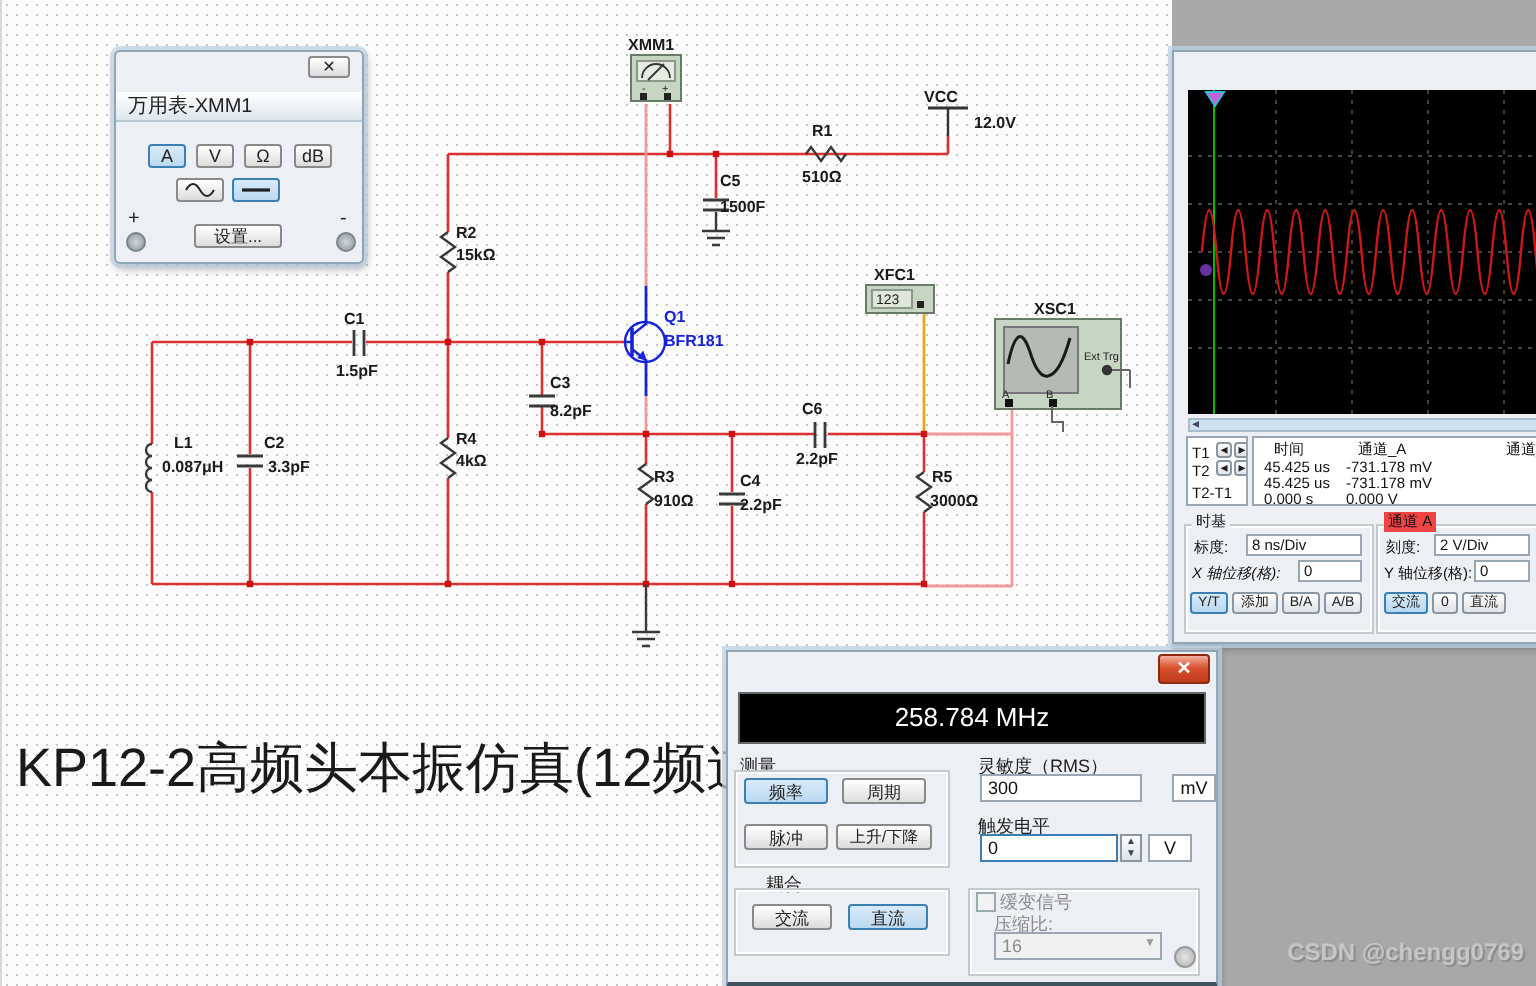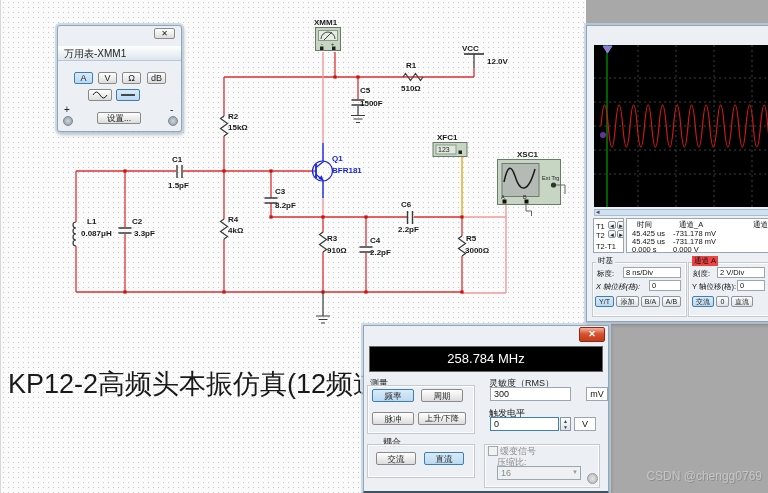--- a/index.html
+++ b/index.html
@@ -32,21 +32,21 @@
         border-radius:2px;font-size:7px;color:#222;text-align:center;line-height:10px;
         box-sizing:border-box;white-space:nowrap;overflow:hidden;}
   .sbtn.sel{background:linear-gradient(#d8ebfa,#b9d7ef);border-color:#3c7fb1;}
   .meas{position:absolute;font-size:7.5px;color:#111;white-space:nowrap;}
   .xbtn{position:absolute;background:linear-gradient(#f3b1a2,#d9532f 45%,#c03a1d);
         border:1px solid #8e2a12;border-radius:2px;color:#fff;text-align:center;
         font-size:9px;line-height:12px;font-weight:bold;}
   .annot{position:absolute;left:7px;top:366px;font-size:27px;color:#1a1a1a;
          font-family:"Liberation Sans",sans-serif;}
   .wmark{position:absolute;right:6px;top:469px;font-size:12px;color:#c6c6c6;
-         text-shadow:1px 1px 0 #8d8d8d;font-weight:normal;}
+         text-shadow:1px 1px 0 #8d8d8d;font-weight:bold;}
 </style>
 </head>
 <body>
 
 <div class="canvas">
 <svg width="585" height="493">
 
   <g stroke="#dd3030" stroke-width="1.3" fill="none">
     <path d="M223,77 H473 M473,77 V68 M223,77 V116 M223,136 V171
              M75,171 H175 M182,171 H312

